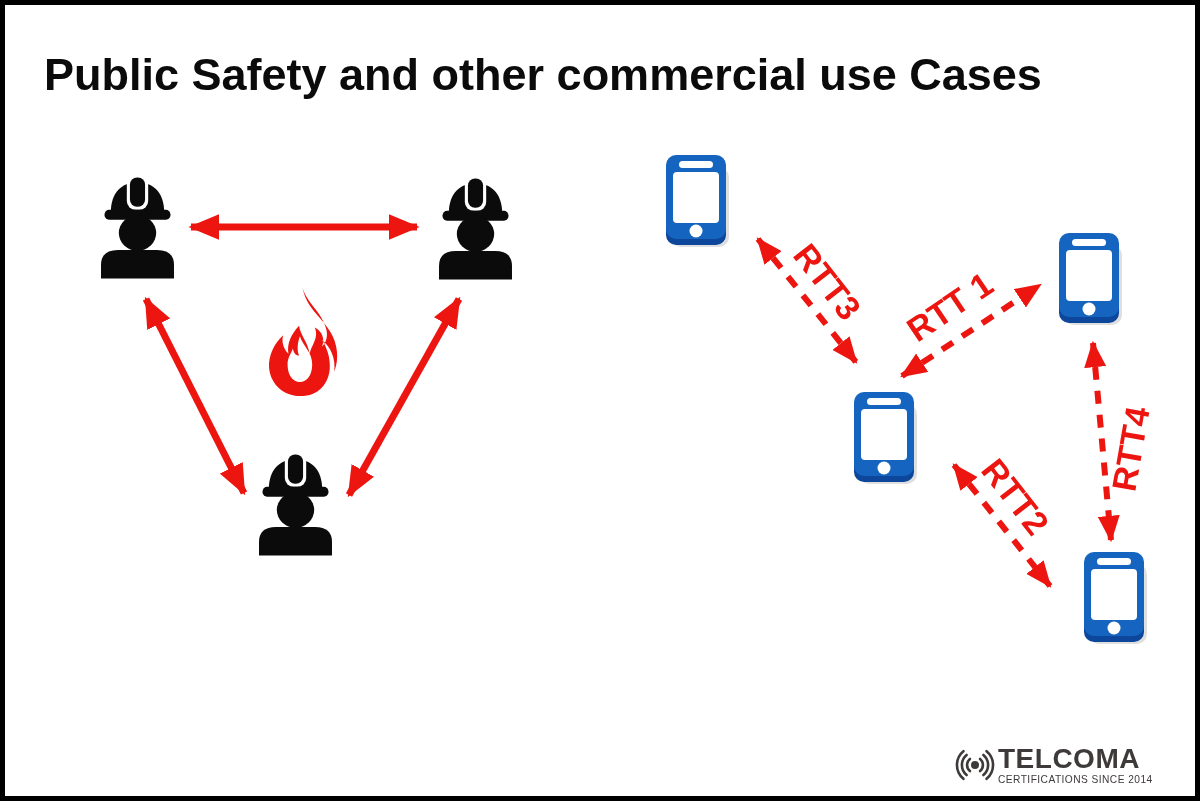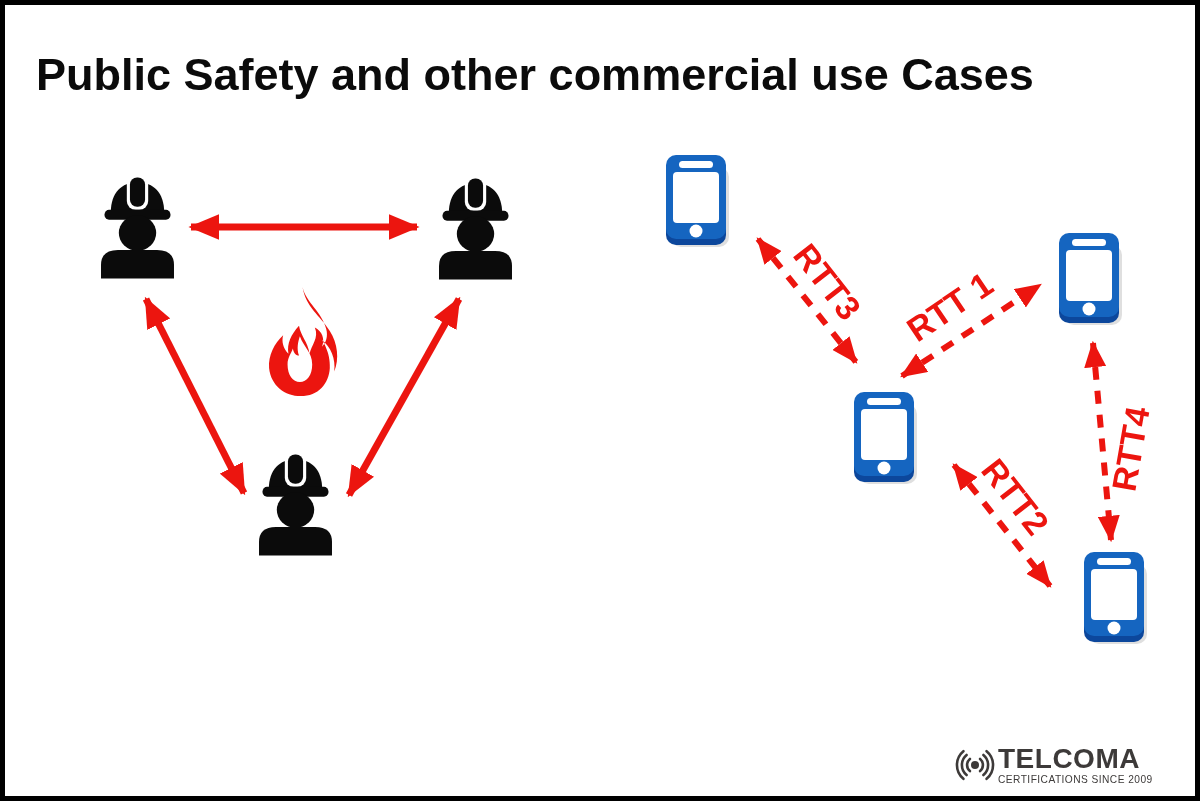--- a/index.html
+++ b/index.html
@@ -7,21 +7,21 @@
     position:relative;
     width:1200px;height:801px;
     box-sizing:border-box;
     background:var(--background,#fff);
     border:5px solid var(--border-black,#000);
     overflow:hidden;
     font-family:"Liberation Sans", sans-serif;
   }
   .abs{position:absolute;}
   .title{
-    position:absolute;left:31px;top:44px;margin:0;
+    position:absolute;left:39px;top:44px;margin:0;
     font-size:45px;font-weight:700;color:var(--icon-black,#0b0b0b);
     letter-spacing:0px;white-space:nowrap;
   }
   .black-fill{fill:var(--icon-black,#0b0b0b);}
   .red-fill{fill:var(--accent-red,#EC150F);}
   .red-stroke{stroke:var(--accent-red,#EC150F);fill:none;}
   .solid-line{stroke-width:7;}
   .dash-line{stroke-width:6;stroke-dasharray:13 11;}
   .blue-fill{fill:var(--phone-blue,#1565C0);}
   .blue-dark-fill{fill:var(--phone-blue-dark,#0C479C);}
@@ -165,17 +165,17 @@
       <circle cx="20" cy="20" r="4"></circle>
       <path d="M25.1,13.9 A8,8 0 0 1 25.1,26.1"></path>
       <path d="M28.4,10.0 A13,13 0 0 1 28.4,30.0"></path>
       <path d="M31.6,6.2 A18,18 0 0 1 31.6,33.8"></path>
       <path d="M14.9,13.9 A8,8 0 0 0 14.9,26.1"></path>
       <path d="M11.6,10.0 A13,13 0 0 0 11.6,30.0"></path>
       <path d="M8.4,6.2 A18,18 0 0 0 8.4,33.8"></path>
     </svg>
     <div class="logo-text">
       <span class="logo-brand">TELCOMA</span>
-      <span class="logo-tagline">CERTIFICATIONS SINCE 2009</span>
+      <span class="logo-tagline">CERTIFICATIONS SINCE 2014</span>
     </div>
   </div>
 
 </div>
 
 </body></html>

